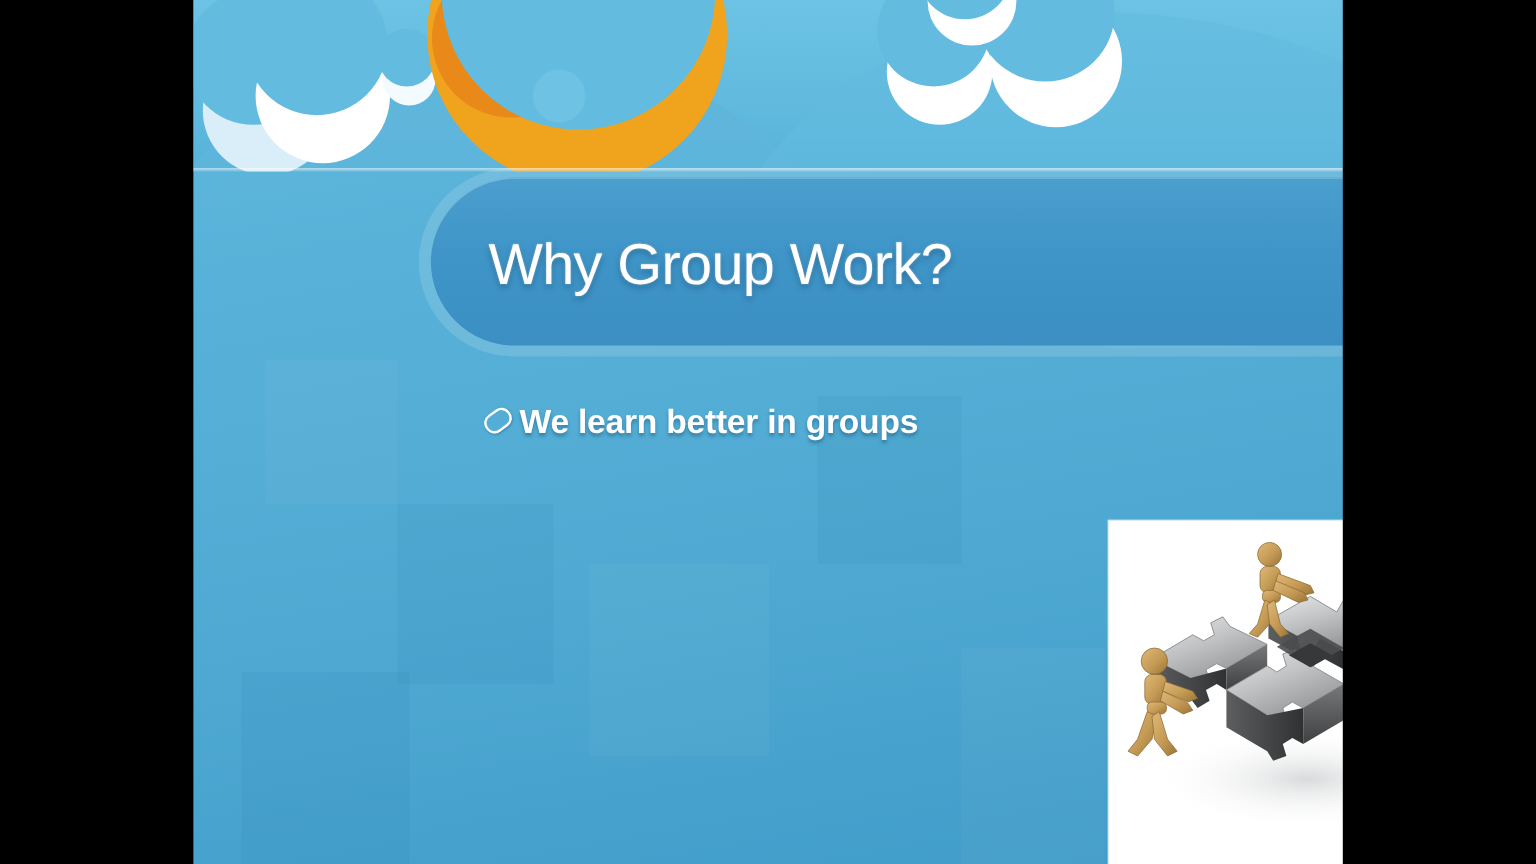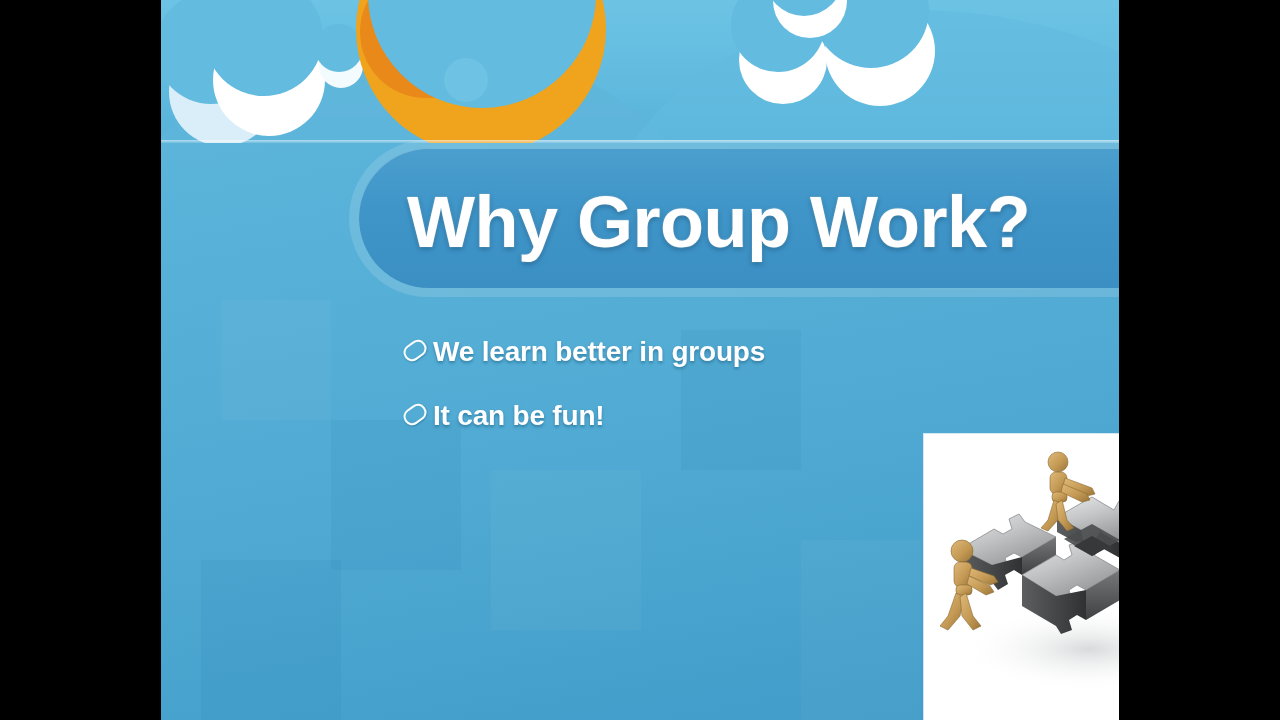--- a/index.html
+++ b/index.html
@@ -163,22 +163,22 @@
     background: linear-gradient(180deg, #4a9fce 0%, #3f95c8 45%, #3b8fc3 100%);
     box-shadow: inset 0 1px 0 rgba(255,255,255,.25);
   }
   #title-text {
     position: absolute;
     left: 246px;
     top: 185px;
     width: 700px;
     color: #ffffff;
     font-family: "Liberation Sans", sans-serif;
-    font-size: 72px;
-    font-weight: bold;
+    font-size: 48px;
+    font-weight: normal;
     letter-spacing: -0.5px;
     line-height: 74px;
     text-shadow: 0 2px 5px rgba(10,60,95,.45), 0 0 2px rgba(255,255,255,.5);
     white-space: nowrap;
   }
 
   
   #bullets {
     position: absolute;
     left: 238px;
@@ -300,26 +300,20 @@
     <div id="bullets">
 
       <div class="bullet-row">
         <span class="bullet-mark">
             <i></i>
           </span>
         <span class="bullet-text">We learn better in groups</span>
       </div>
 
 
-      <div class="bullet-row">
-        <span class="bullet-mark">
-            <i></i>
-          </span>
-        <span class="bullet-text">It can be fun!</span>
-      </div>
 
     </div>
 
     <div id="photo">
       <svg width="322" height="286" viewBox="0 0 322 286" xmlns="http://www.w3.org/2000/svg">
         <defs>
           <linearGradient id="steelTop" x1="0" y1="0" x2="0.6" y2="1">
             <stop offset="0%" stop-color="#e8e9ea"></stop>
             <stop offset="45%" stop-color="#c2c4c6"></stop>
             <stop offset="100%" stop-color="#8e9092"></stop>

